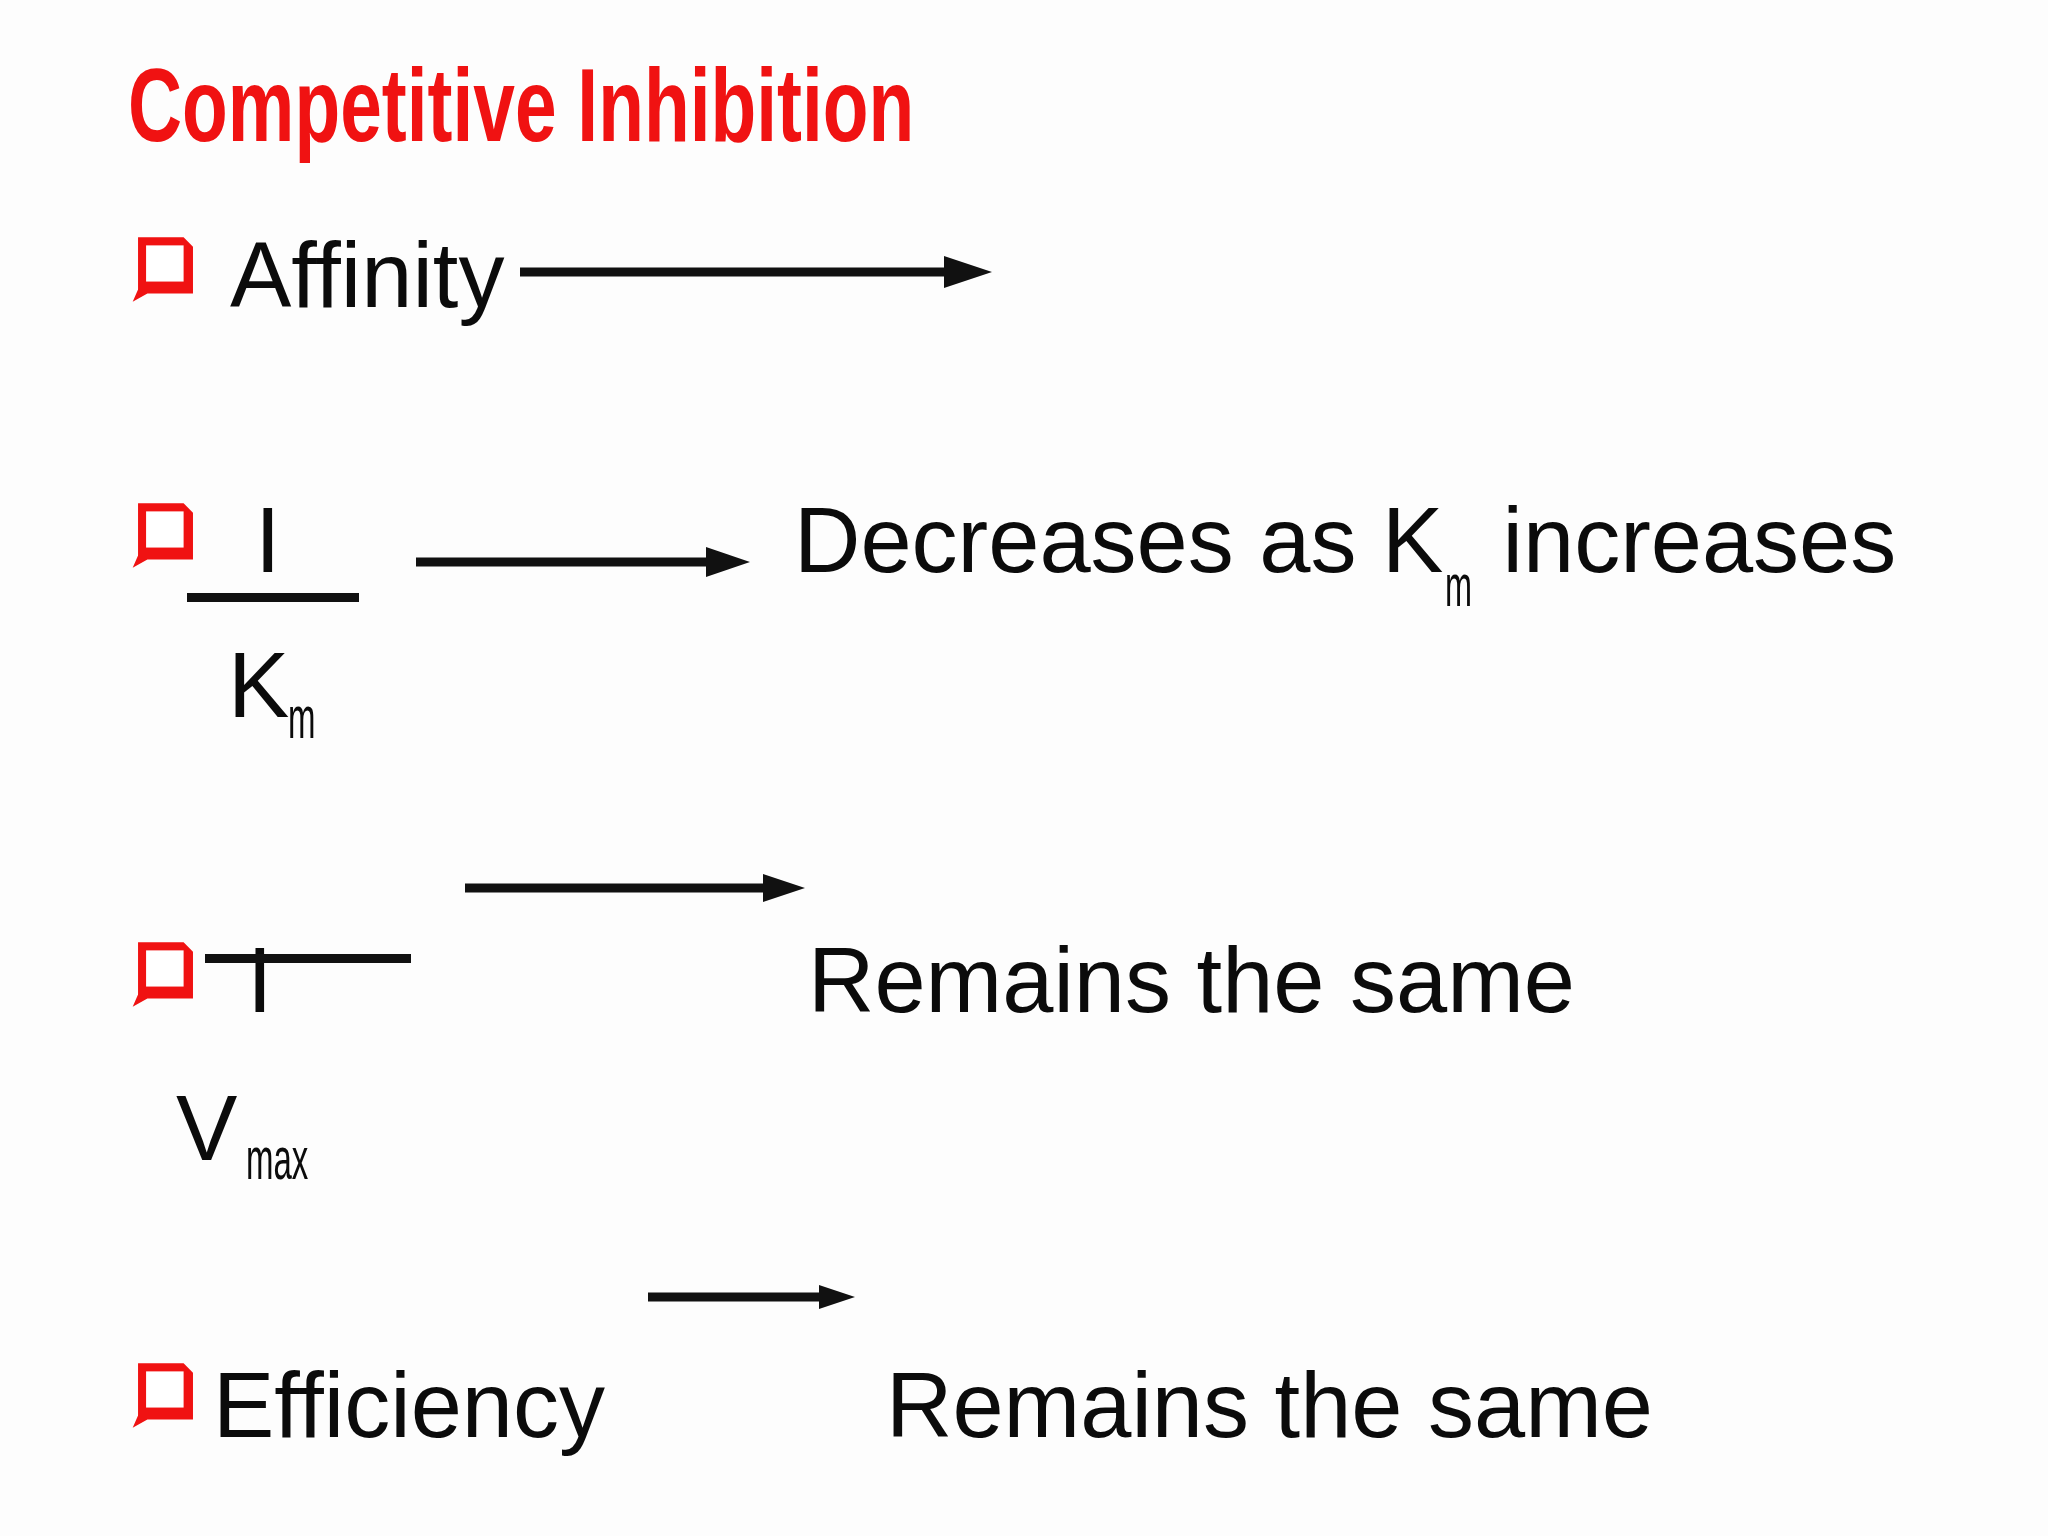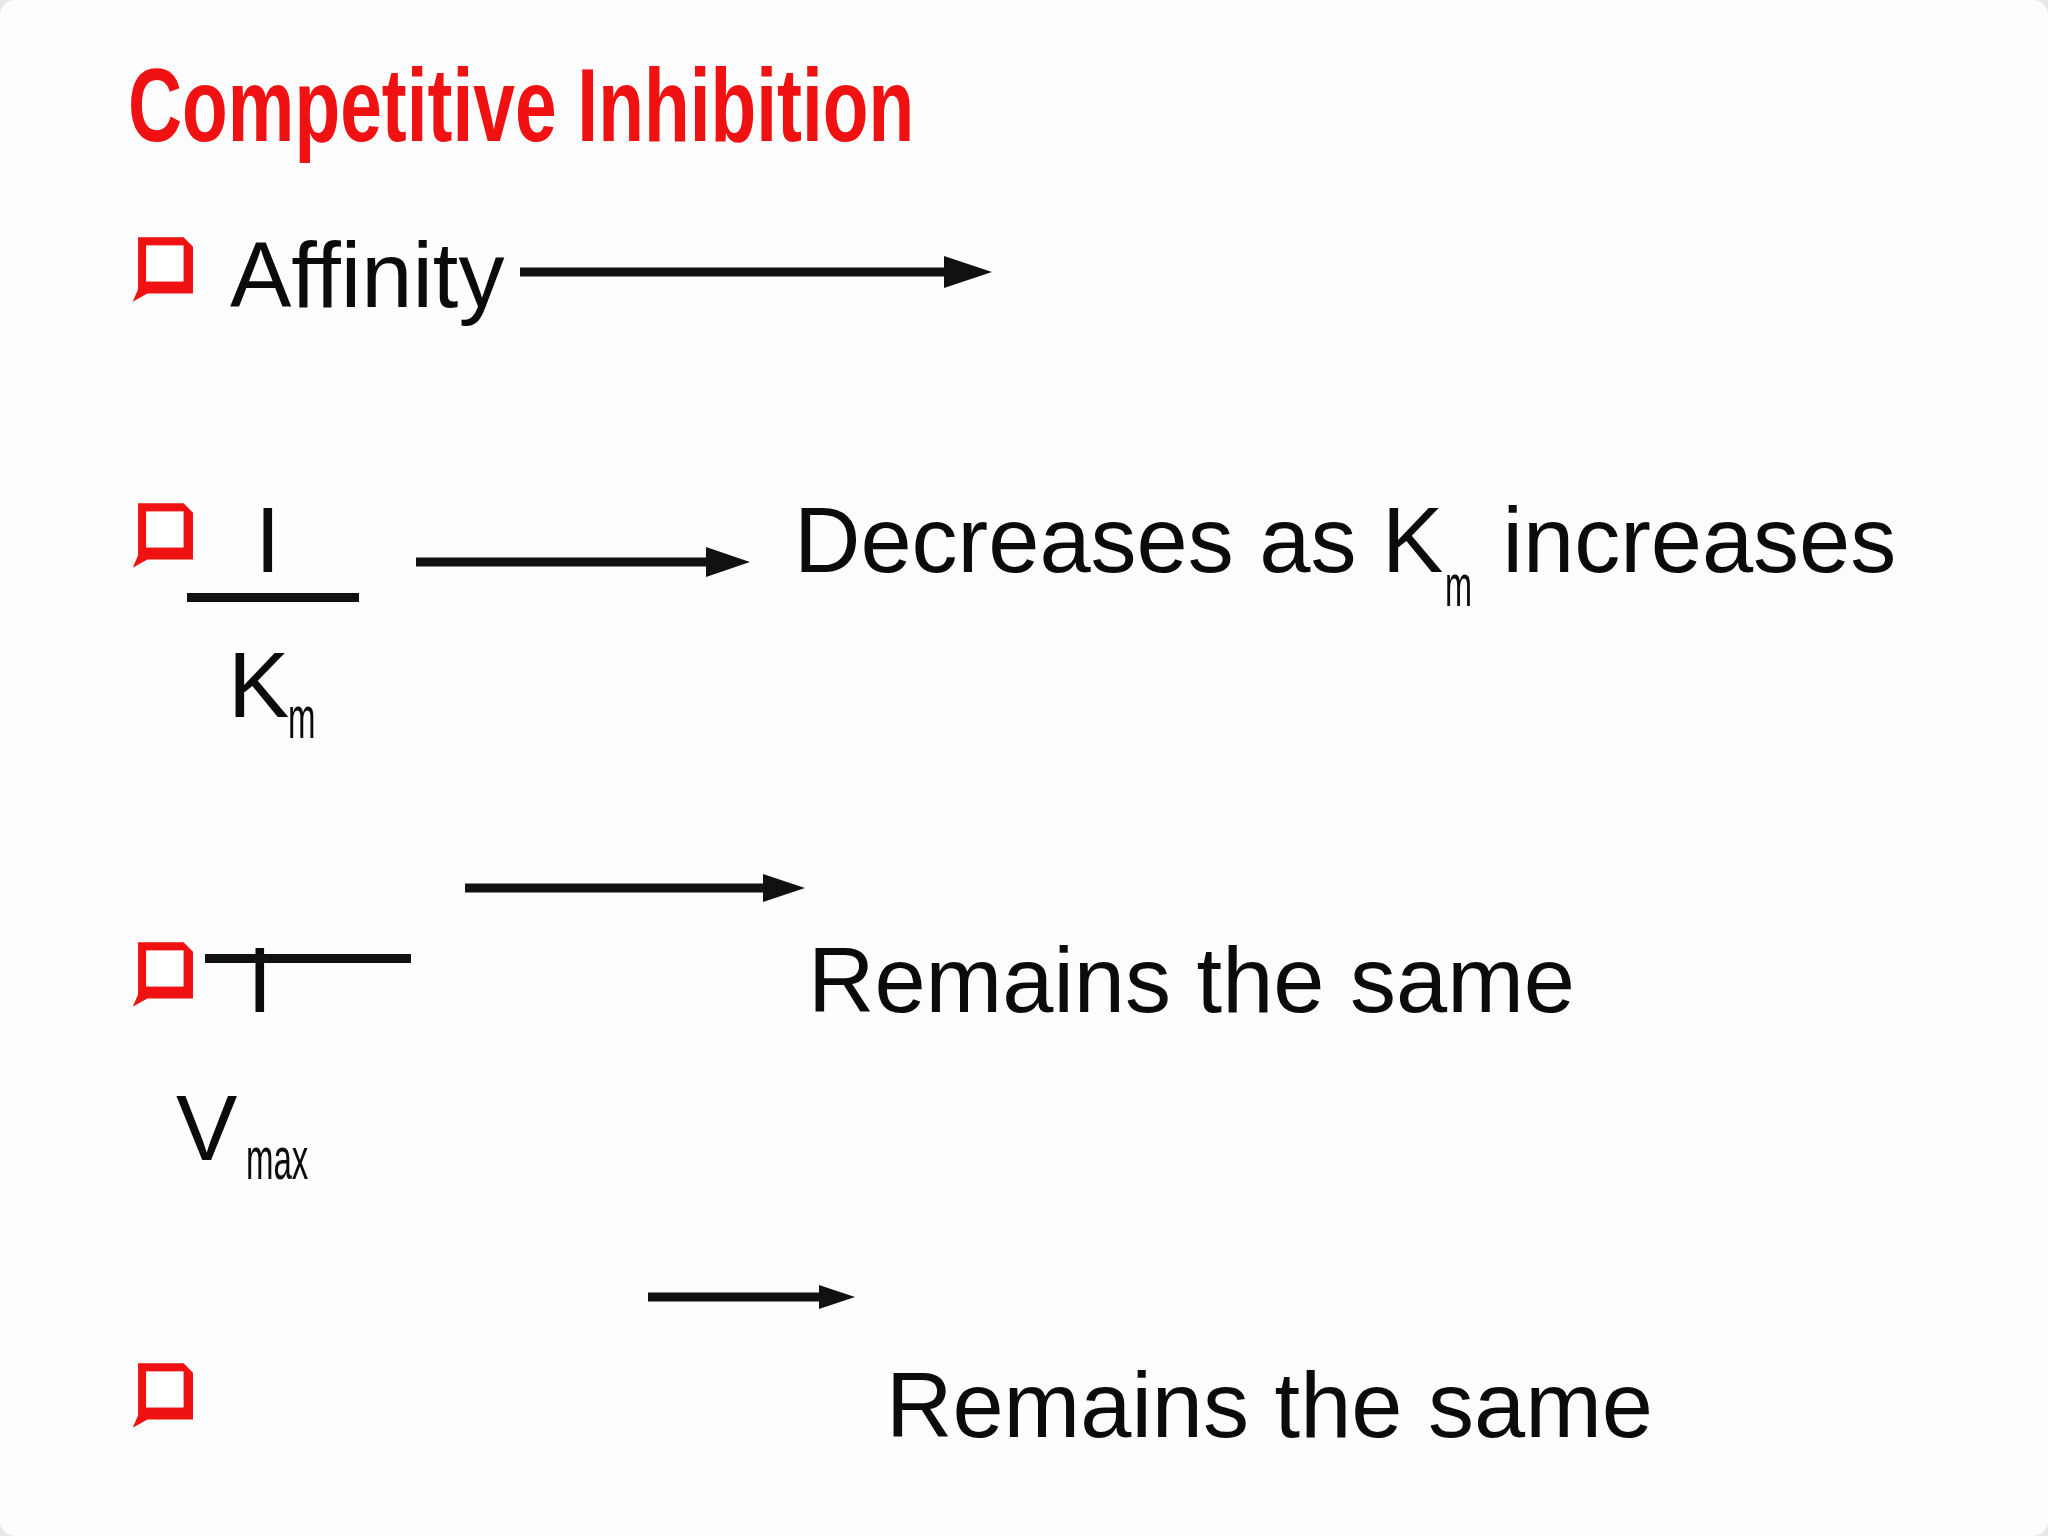--- a/index.html
+++ b/index.html
@@ -8,21 +8,20 @@
     --bg:#fdfdfd;
   }
   html,body{margin:0;padding:0;background:#e8e8e8;}
   .slide{
     position:relative;
     width:2048px;height:1536px;
     background:var(--bg);
     overflow:hidden;
     font-family:"Liberation Sans","DejaVu Sans",sans-serif;
     color:var(--ink);
-    border-radius:15px;
   }
   .abs{position:absolute;line-height:1;white-space:nowrap;}
   .title{
     left:128px;top:53px;
     font-size:104px;font-weight:bold;color:var(--red);
     transform:scaleX(0.72);transform-origin:left top;
   }
   .body-text{font-size:92px;}
   .bullet{width:67px;height:67px;color:var(--red);display:block;}
   .frac-bar{background:#111;height:9px;}
@@ -100,15 +99,16 @@
   <svg class="abs arrow" style="left:648px;top:1275px;" width="207" height="44" viewBox="0 0 207 44">
     <line x1="0" y1="22" x2="175" y2="22" stroke-width="9"></line>
     <polygon points="207,22 171,10 171,34"></polygon>
   </svg>
   <span class="abs" style="left:130px;top:1362px;">
     <svg class="bullet" viewBox="0 0 100 100" aria-hidden="true">
       <path d="M12 2 H80 L94 16 V86 H26 L4 98 L12 80 Z" fill="currentColor"></path>
       <rect x="24" y="14" width="56" height="54" fill="#fff"></rect>
     </svg>
   </span>
+  <div class="abs body-text" style="left:213px;top:1359px;">Efficiency</div>
   <div class="abs body-text" style="left:886px;top:1359px;">Remains the same</div>
 
 </div>
 
 </body></html>

